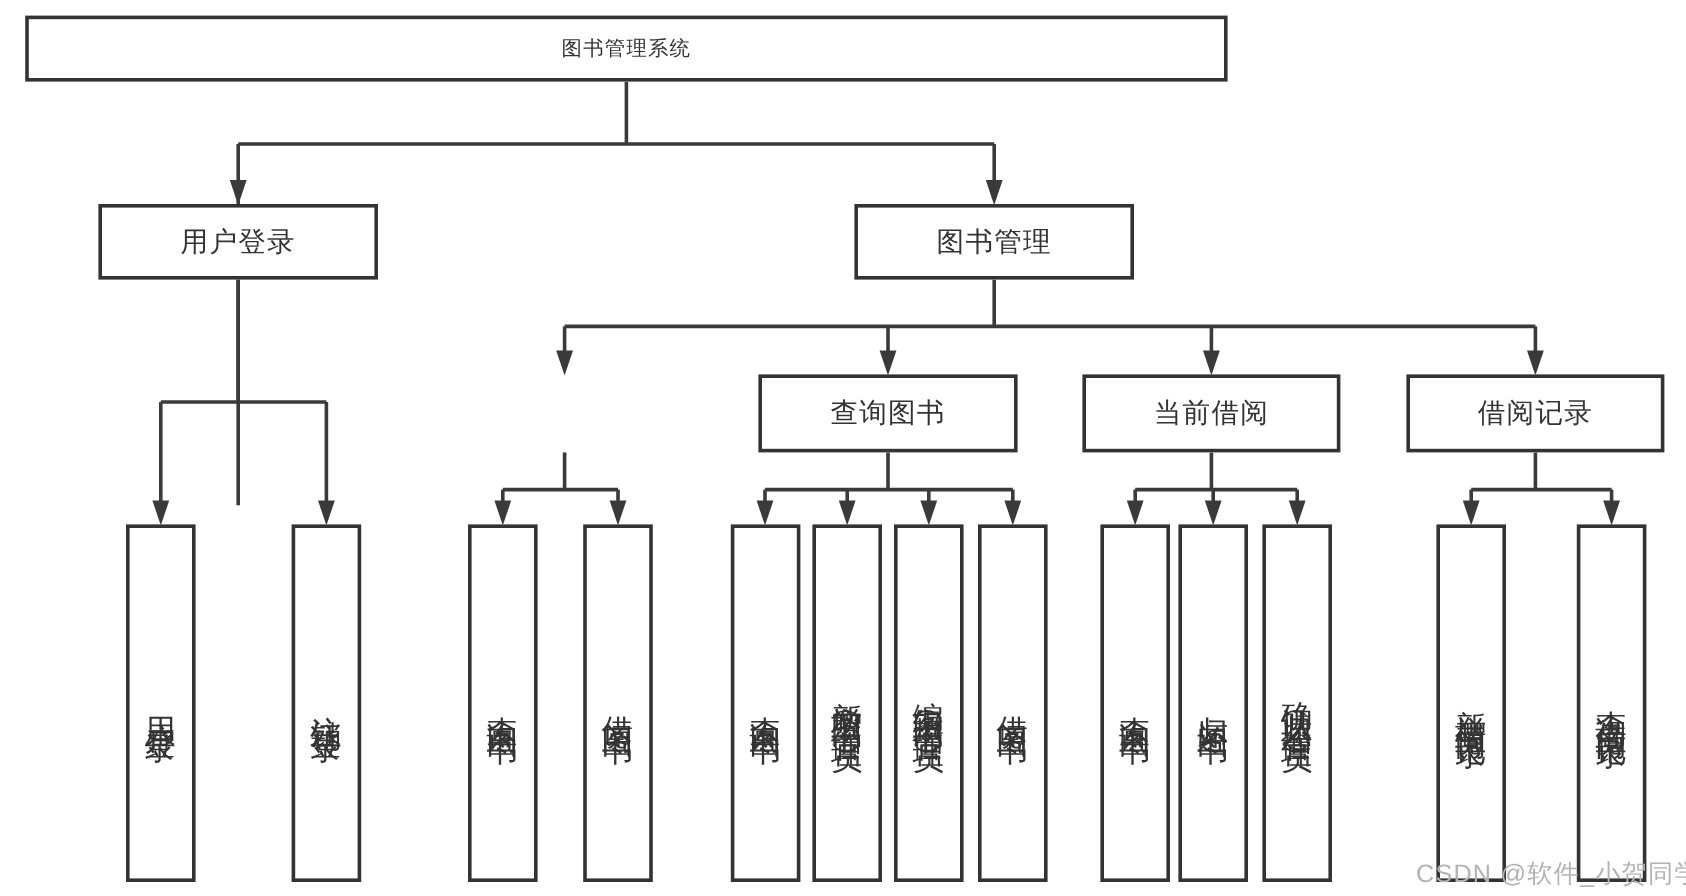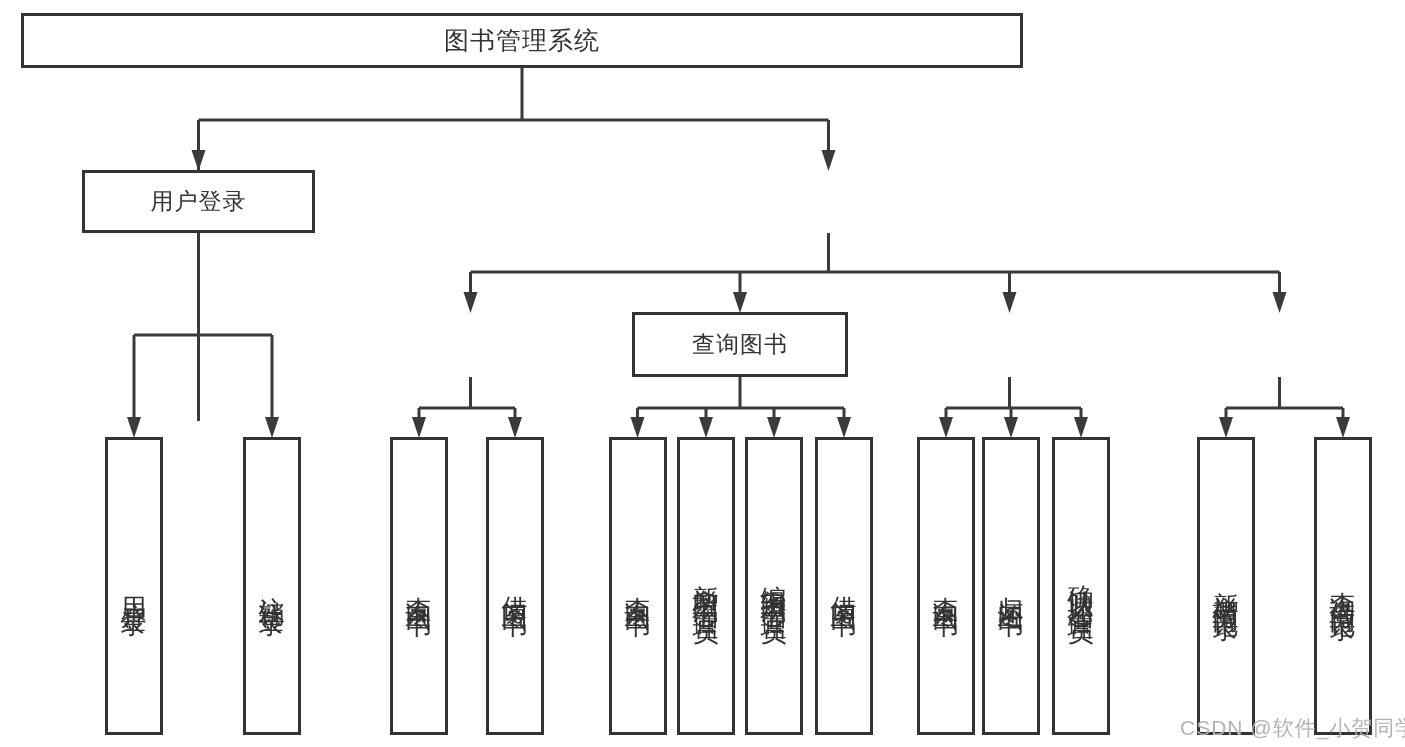--- a/index.html
+++ b/index.html
@@ -45,21 +45,21 @@
     display:flex;
     align-items:center;
     justify-content:center;
     z-index:2;
   }
   .hlabel{
     font-size:23px;
     letter-spacing:1px;
     white-space:nowrap;
   }
-  .root .hlabel{font-size:25px;}
+  .root .hlabel{font-size:17px;}
   .vnode .vlabel{
     writing-mode:vertical-rl;
     font-size:26px;
     letter-spacing:5px;
     line-height:1;
   }
   .watermark{
     position:absolute;
     left:1180px;
     top:714px;
@@ -137,24 +137,33 @@
     <polygon points="1336,417 1350,417 1343,438"></polygon>
   </svg>
 
   <div class="node root" style="left:21px;top:13px;width:1002px;height:55px;">
     <span class="hlabel">图书管理系统</span>
   </div>
 
   <div class="node" style="left:82px;top:170px;width:233px;height:63px;">
     <span class="hlabel">用户登录</span>
   </div>
+  <div class="node" style="left:712px;top:170px;width:233px;height:63px;">
+    <span class="hlabel">图书管理</span>
+  </div>
 
   <div class="node" style="left:632px;top:312px;width:216px;height:65px;">
     <span class="hlabel">查询图书</span>
   </div>
+  <div class="node" style="left:902px;top:312px;width:215px;height:65px;">
+    <span class="hlabel">当前借阅</span>
+  </div>
+  <div class="node" style="left:1172px;top:312px;width:215px;height:65px;">
+    <span class="hlabel">借阅记录</span>
+  </div>
 
   <div class="node vnode" style="left:105px;top:437px;width:58px;height:298px;">
     <span class="vlabel">用户登录</span>
   </div>
   <div class="node vnode" style="left:243px;top:437px;width:58px;height:298px;">
     <span class="vlabel">注销登录</span>
   </div>
 
   <div class="node vnode" style="left:390px;top:437px;width:58px;height:298px;">
     <span class="vlabel">查询图书</span>

